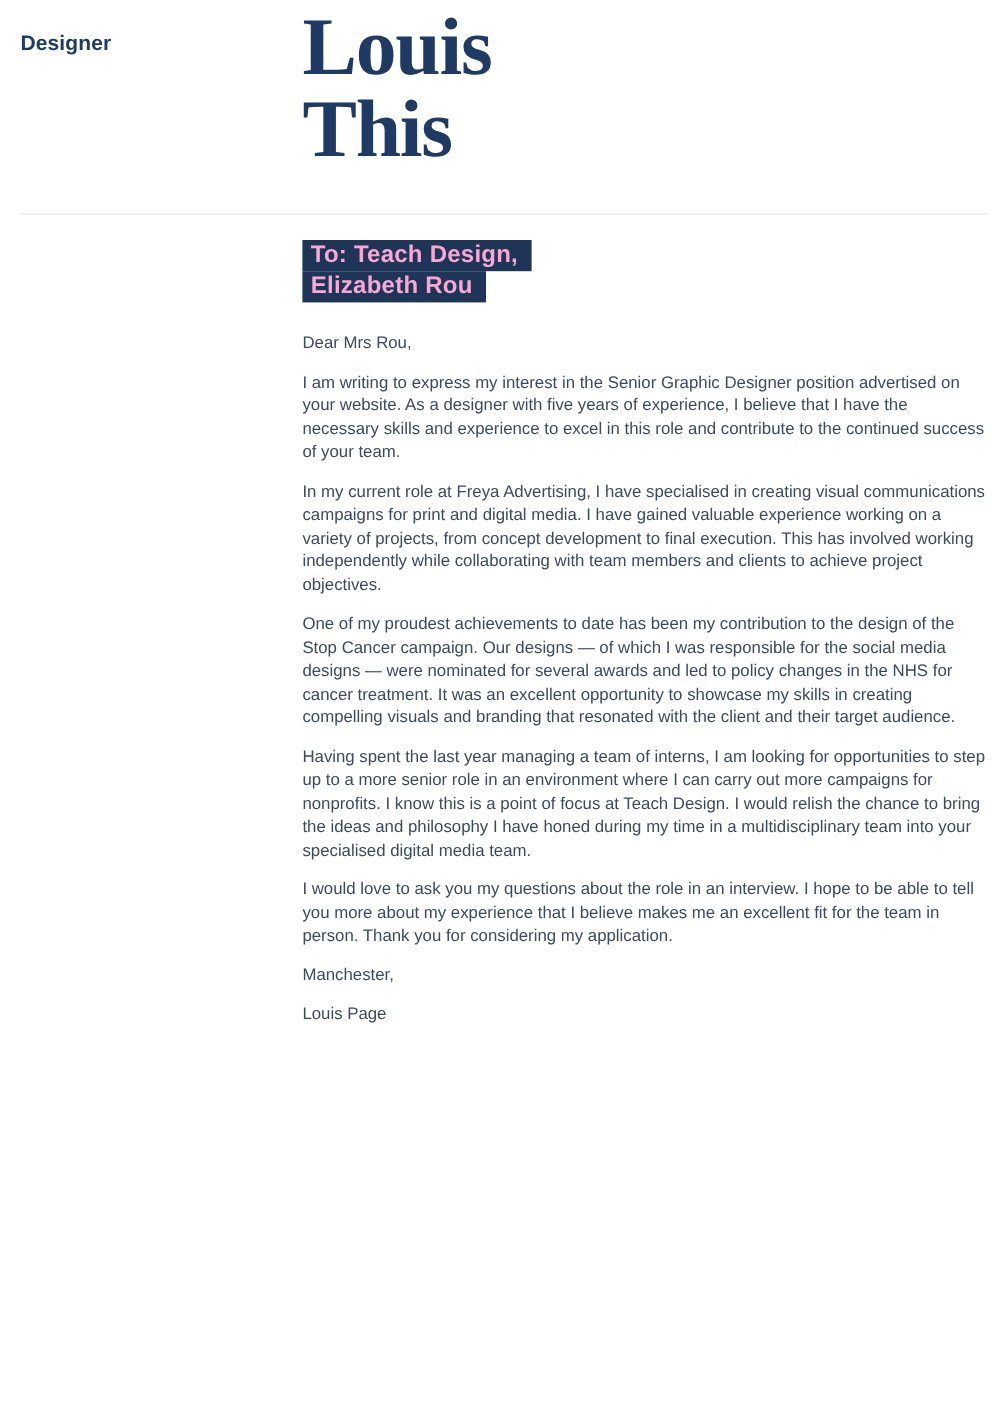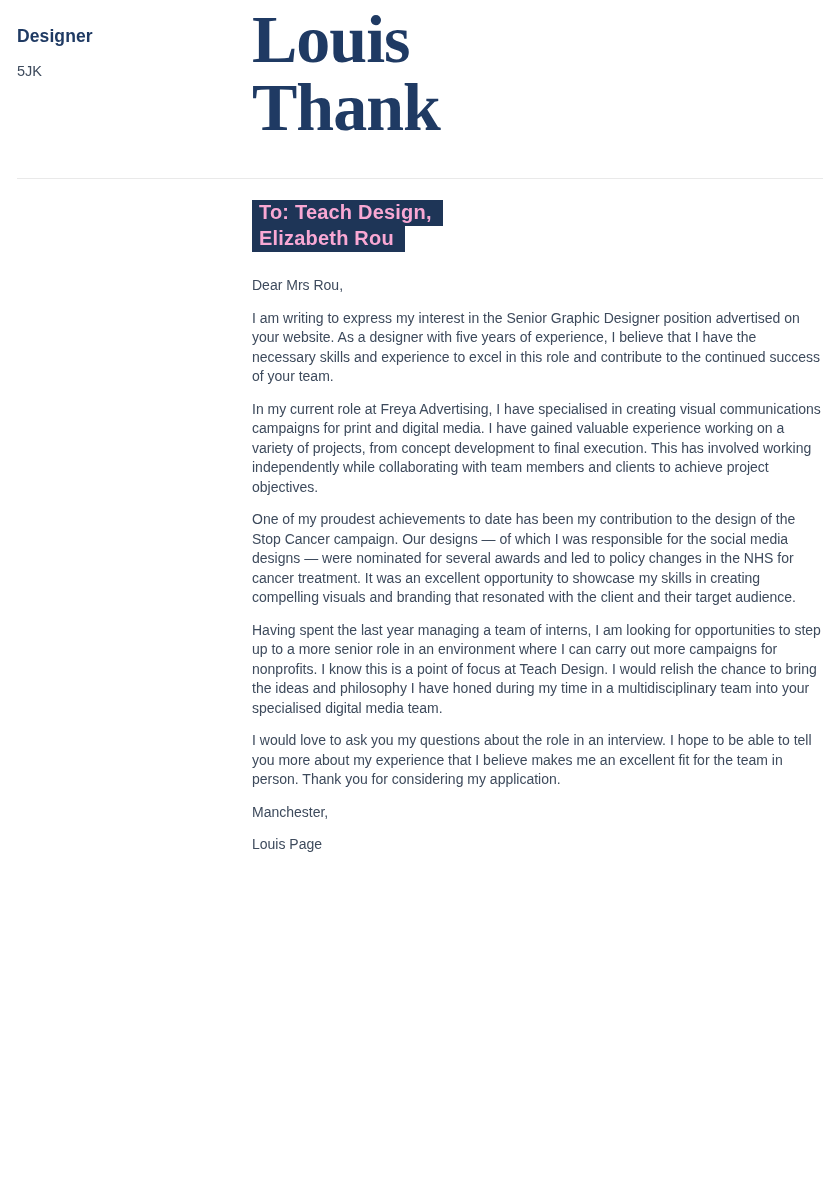--- a/index.html
+++ b/index.html
@@ -98,27 +98,26 @@
 </style>
 </head>
 <body>
 
 <div class="page" style="--accent: #1f3a63; --recipient-bg: #1e3557; --body-color: #3d4a5c;">
 
   <header class="header">
     <aside class="sidebar">
       <div class="job-title">Designer</div>
       <div class="address-block">
-        <div class="contact-line">5JK</div>
       </div>
     </aside>
 
     <h1 class="name">
       <span>Louis</span><br>
-      <span>Thank</span>
+      <span>This</span>
     </h1>
   </header>
 
   <hr class="divider">
 
   <main class="letter">
 
     <div class="to-box">
       <span class="to-line">To: Teach Design,</span>
       <span class="to-line">Elizabeth Rou</span>

